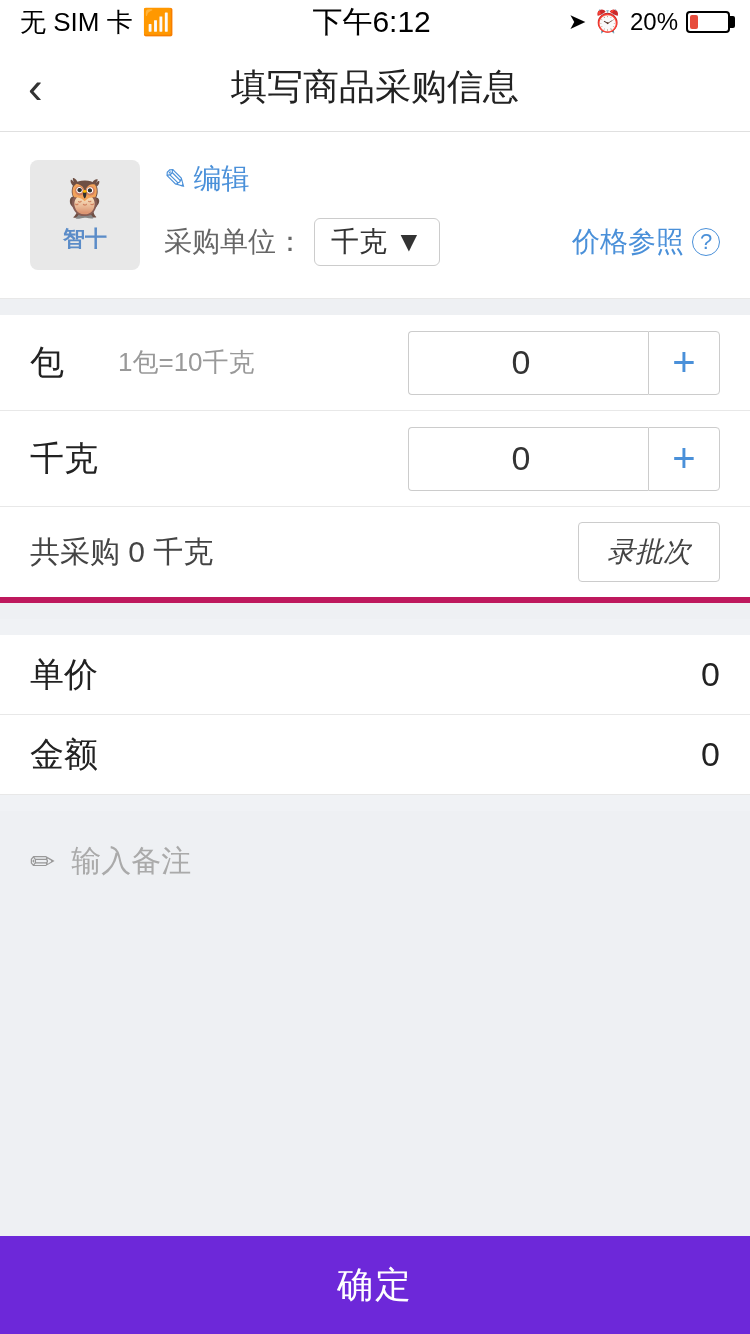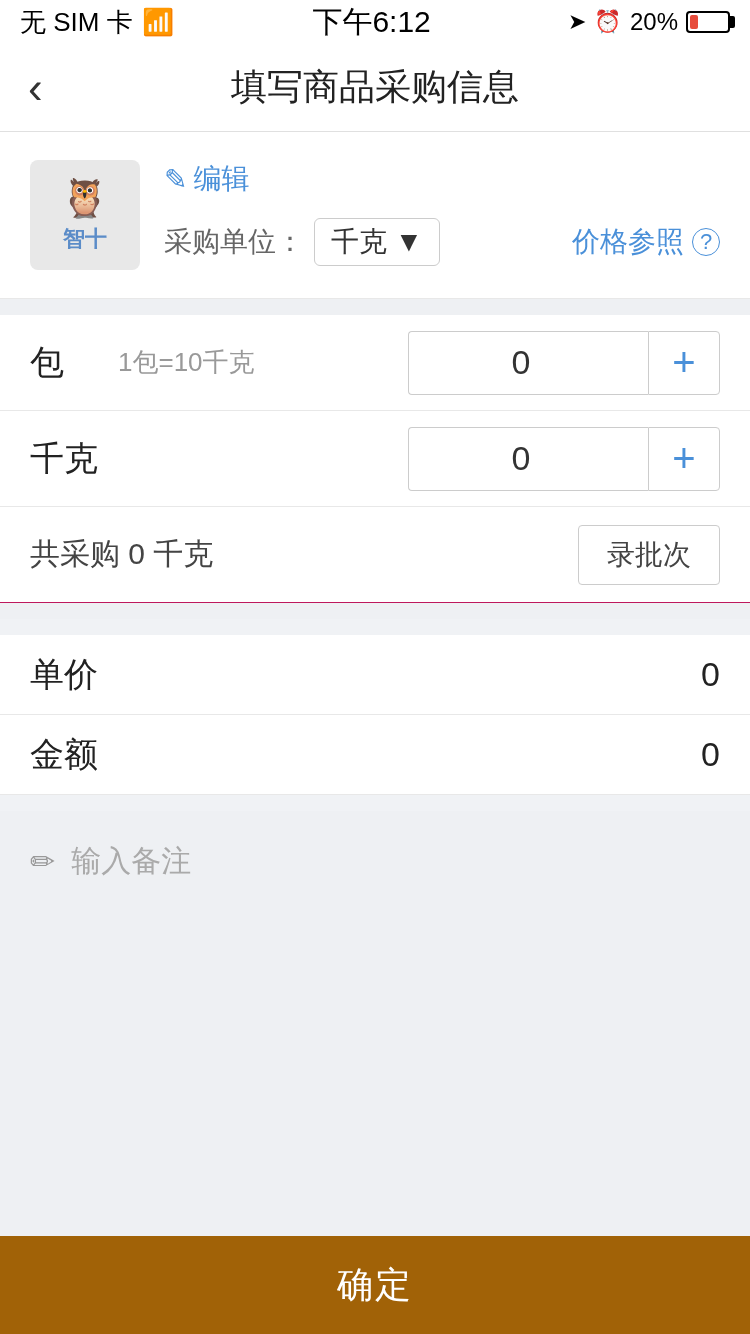--- a/index.html
+++ b/index.html
@@ -193,35 +193,36 @@
       border-radius: 0 4px 4px 0;
     }
 
     
     .total-row {
       display: flex;
       align-items: center;
       padding: 0 30px;
       height: 96px;
       background: #fff;
-      border-bottom: 1px solid #be185d;
+      border-bottom: 6px solid #be185d;
     }
     .total-label {
       font-size: 30px;
       color: #444;
     }
     .batch-btn {
       margin-left: auto;
       border: 1px solid #ccc;
       padding: 10px 28px;
       font-size: 28px;
       color: #444;
       background: #fff;
       border-radius: 4px;
       cursor: pointer;
+      font-style: italic;
     }
 
     
     .price-section {
       background: #fff;
       margin-top: 16px;
     }
     .price-row {
       display: flex;
       align-items: center;
@@ -264,21 +265,21 @@
       min-height: 320px;
     }
 
     
     .confirm-btn {
       position: fixed;
       bottom: 0;
       left: 0;
       width: 750px;
       height: 98px;
-      background: #a16207;
+      background: #6d28d9;
       color: #fff;
       font-size: 36px;
       display: flex;
       align-items: center;
       justify-content: center;
       cursor: pointer;
       border: none;
       letter-spacing: 2px;
     }
   </style>

